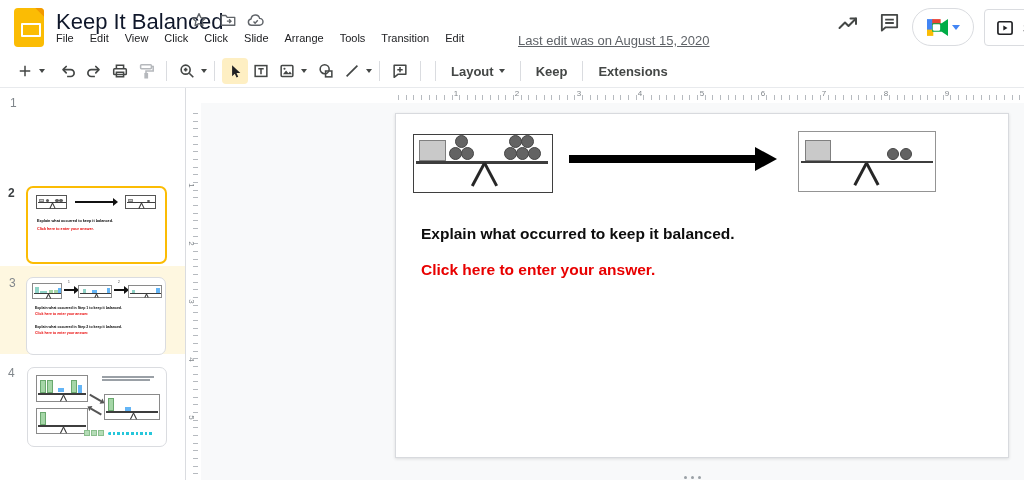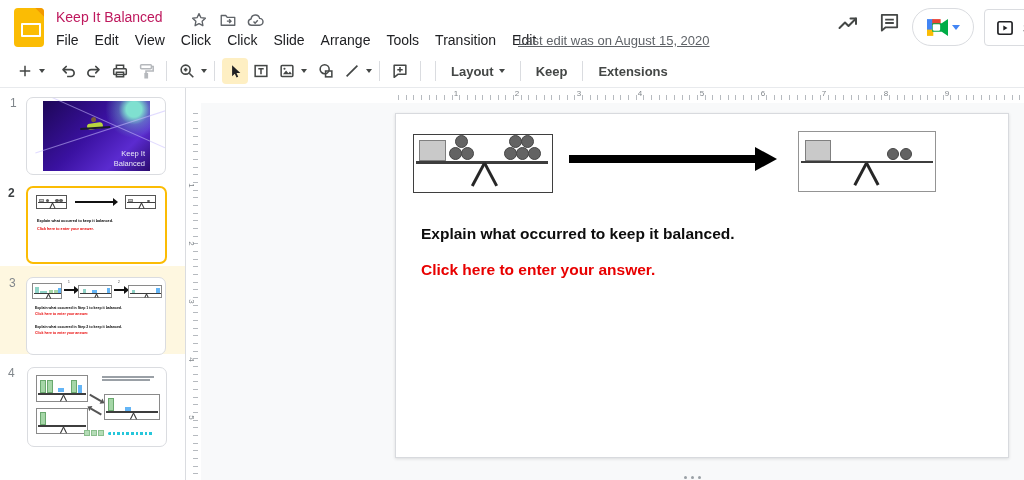--- a/index.html
+++ b/index.html
@@ -7,24 +7,24 @@
               font-family:"Liberation Sans", sans-serif; }
 
   
   #header { position:absolute; left:0; top:0; width:1024px; height:55px; background:#fff; }
   #logo { position:absolute; left:14px; top:8px; width:30px; height:39px;
           background:#fbbc04; border-radius:4px; }
   #logo::before { content:""; position:absolute; right:0; top:0; width:0; height:0;
           border-top:9px solid #f29900; border-left:9px solid #fbbc04; border-radius:0 4px 0 0;}
   #logo::after { content:""; position:absolute; left:7px; top:15px; width:16px; height:10px;
           border:2.5px solid #fff; border-radius:1px; }
-  #doc-title { position:absolute; left:56px; top:9px; font-size:14px; color:#be185d; }
+  #doc-title { position:absolute; left:56px; top:9px; font-size:22px; color:#0f172a; }
   .title-ic { position:absolute; top:11px; width:20px; height:20px; color:#5f6368; cursor:pointer; }
   #menu-row { position:absolute; left:48px; top:30px; height:22px; display:flex; }
-  .menu-item { font-size:14px; color:#202124; padding:2px 8px; border-radius:4px; cursor:pointer; }
+  .menu-item { font-size:11px; color:#202124; padding:2px 8px; border-radius:4px; cursor:pointer; }
   #last-edit { position:absolute; left:518px; top:33px; font-size:13px; color:#5f6368;
                text-decoration:underline; cursor:pointer; }
   .hdr-ic { position:absolute; top:11px; width:24px; height:24px; color:#444746; cursor:pointer;}
   #meet-pill { position:absolute; left:912px; top:8px; width:62px; height:38px; background:#fff;
                border:1px solid #dadce0; border-radius:19px; display:flex; align-items:center;
                justify-content:center; gap:4px; cursor:pointer; }
   .caret { width:0; height:0; border-left:4px solid transparent; border-right:4px solid transparent;
            border-top:5px solid #5f6368; }
   #meet-pill .caret { border-top-color:#4285f4; }
   #slideshow-btn { position:absolute; left:984px; top:9px; width:120px; height:37px; background:#fff;
@@ -307,31 +307,20 @@
   <span class="tsep"></span>
   <span class="ttext">
       <span>Extensions</span>
     </span>
 </div>
 
 <div id="filmstrip">
   <div id="sel-row"></div>
 
   <span class="slide-num" style="left:10px; top:8px">1</span>
-  <div class="thumb" style="top:9px">
-    <div id="t1-art">
-      <span class="t1-line" style="top:18px; transform:rotate(24deg)"></span>
-      <span class="t1-line" style="top:30px; transform:rotate(-18deg)"></span>
-      <div id="t1-fig"></div>
-      <div id="t1-title">
-        <div>Keep It</div>
-        <div>Balanced</div>
-      </div>
-    </div>
-  </div>
 
   <span class="slide-num" style="left:8px; top:98px; font-weight:bold; color:#3c4043">2</span>
   <div class="thumb" id="thumb2" style="top:98px; width:141px">
     <div class="mini-box" style="left:8px; top:7px; width:31px; height:14px; border-color:#555">
       <div class="mini-beam" style="left:1px; top:6px; width:28px; height:1px"></div>
       <div class="mini-sq" style="left:2px; top:2.5px; width:5px; height:3.5px"></div>
       <div class="mini-dot" style="left:9px; top:3px; width:3px; height:3px"></div>
       <div class="mini-dot" style="left:18px; top:2.5px; width:4px; height:3.5px"></div>
       <div class="mini-dot" style="left:22px; top:2.5px; width:4px; height:3.5px"></div>
       <div class="ful" style="left:11px; top:7px; width:7px; height:6px">

